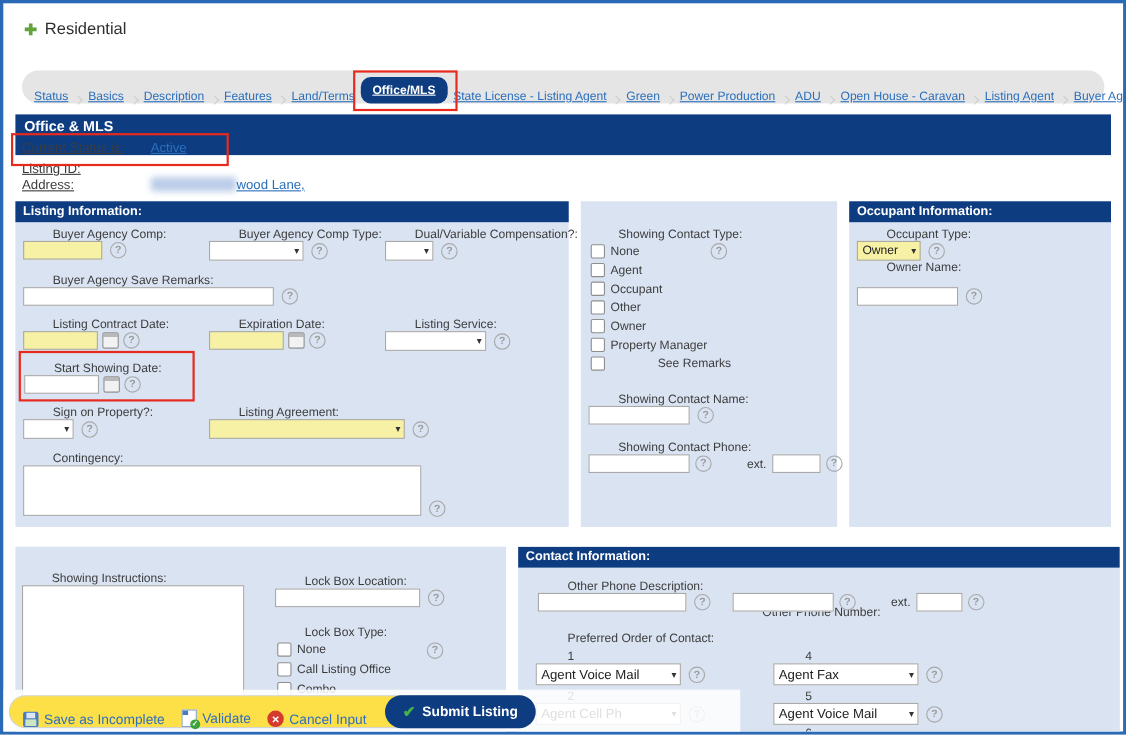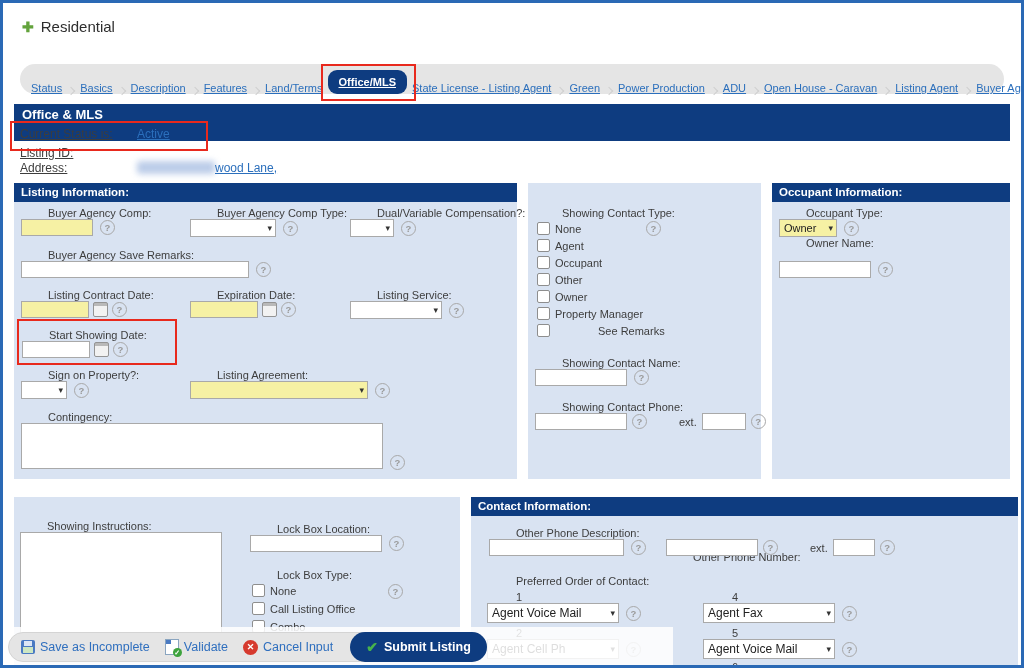--- a/index.html
+++ b/index.html
@@ -47,21 +47,21 @@
        background:linear-gradient(#b9b9b9 0 3px,#f2f2f2 3px);}
   .cb{width:11px;height:11px;border:1px solid #8e8e8e;background:#fff;border-radius:2px;
       display:inline-block;flex:none;cursor:pointer;}
   .cbrow{position:absolute;display:flex;align-items:center;gap:5px;font-size:11px;color:#3d3d3d;}
   .red{position:absolute;border:2px solid #e8291d;pointer-events:none;z-index:5;}
   .blurblob{position:absolute;background:#84a3d6;opacity:.55;filter:blur(3px);border-radius:3px;}
   
   .footer-white{position:absolute;left:0;top:624px;width:670px;height:41px;
                 background:rgba(255,255,255,.85);z-index:6;}
   .toolbar{position:absolute;left:5px;top:629px;height:30px;z-index:7;display:inline-flex;
-           align-items:center;background:#e5e5e5;border:1px solid #d4d4d4;border-radius:16px;
+           align-items:flex-end;background:#fde047;border:1px solid #d4d4d4;border-radius:16px;
            padding:0 0 0 12px;gap:15px;box-sizing:border-box;}
   .tbtn{display:inline-flex;align-items:center;gap:5px;font-size:12.5px;color:#2f6fbe;cursor:pointer;}
   .submit{display:inline-flex;align-items:center;gap:6px;background:#0e3c80;color:#fff;
           font-weight:bold;font-size:12.5px;border-radius:16px;height:30px;padding:0 16px;
           margin:-1px -1px -1px 2px;cursor:pointer;}
   .i-save{width:14px;height:14px;background:#4a7ac2;border-radius:2px;position:relative;flex:none;}
   .i-save::before{content:"";position:absolute;left:3px;top:1px;width:8px;height:5px;background:#dce6f5;}
   .i-save::after{content:"";position:absolute;left:2px;bottom:1px;width:10px;height:6px;background:#cde6c2;}
   .i-val{width:12px;height:14px;background:#fff;border:1px solid #8aa5c0;position:relative;flex:none;}
   .i-val .fold{position:absolute;left:0;top:0;width:5px;height:4px;background:#4a7ac2;}

